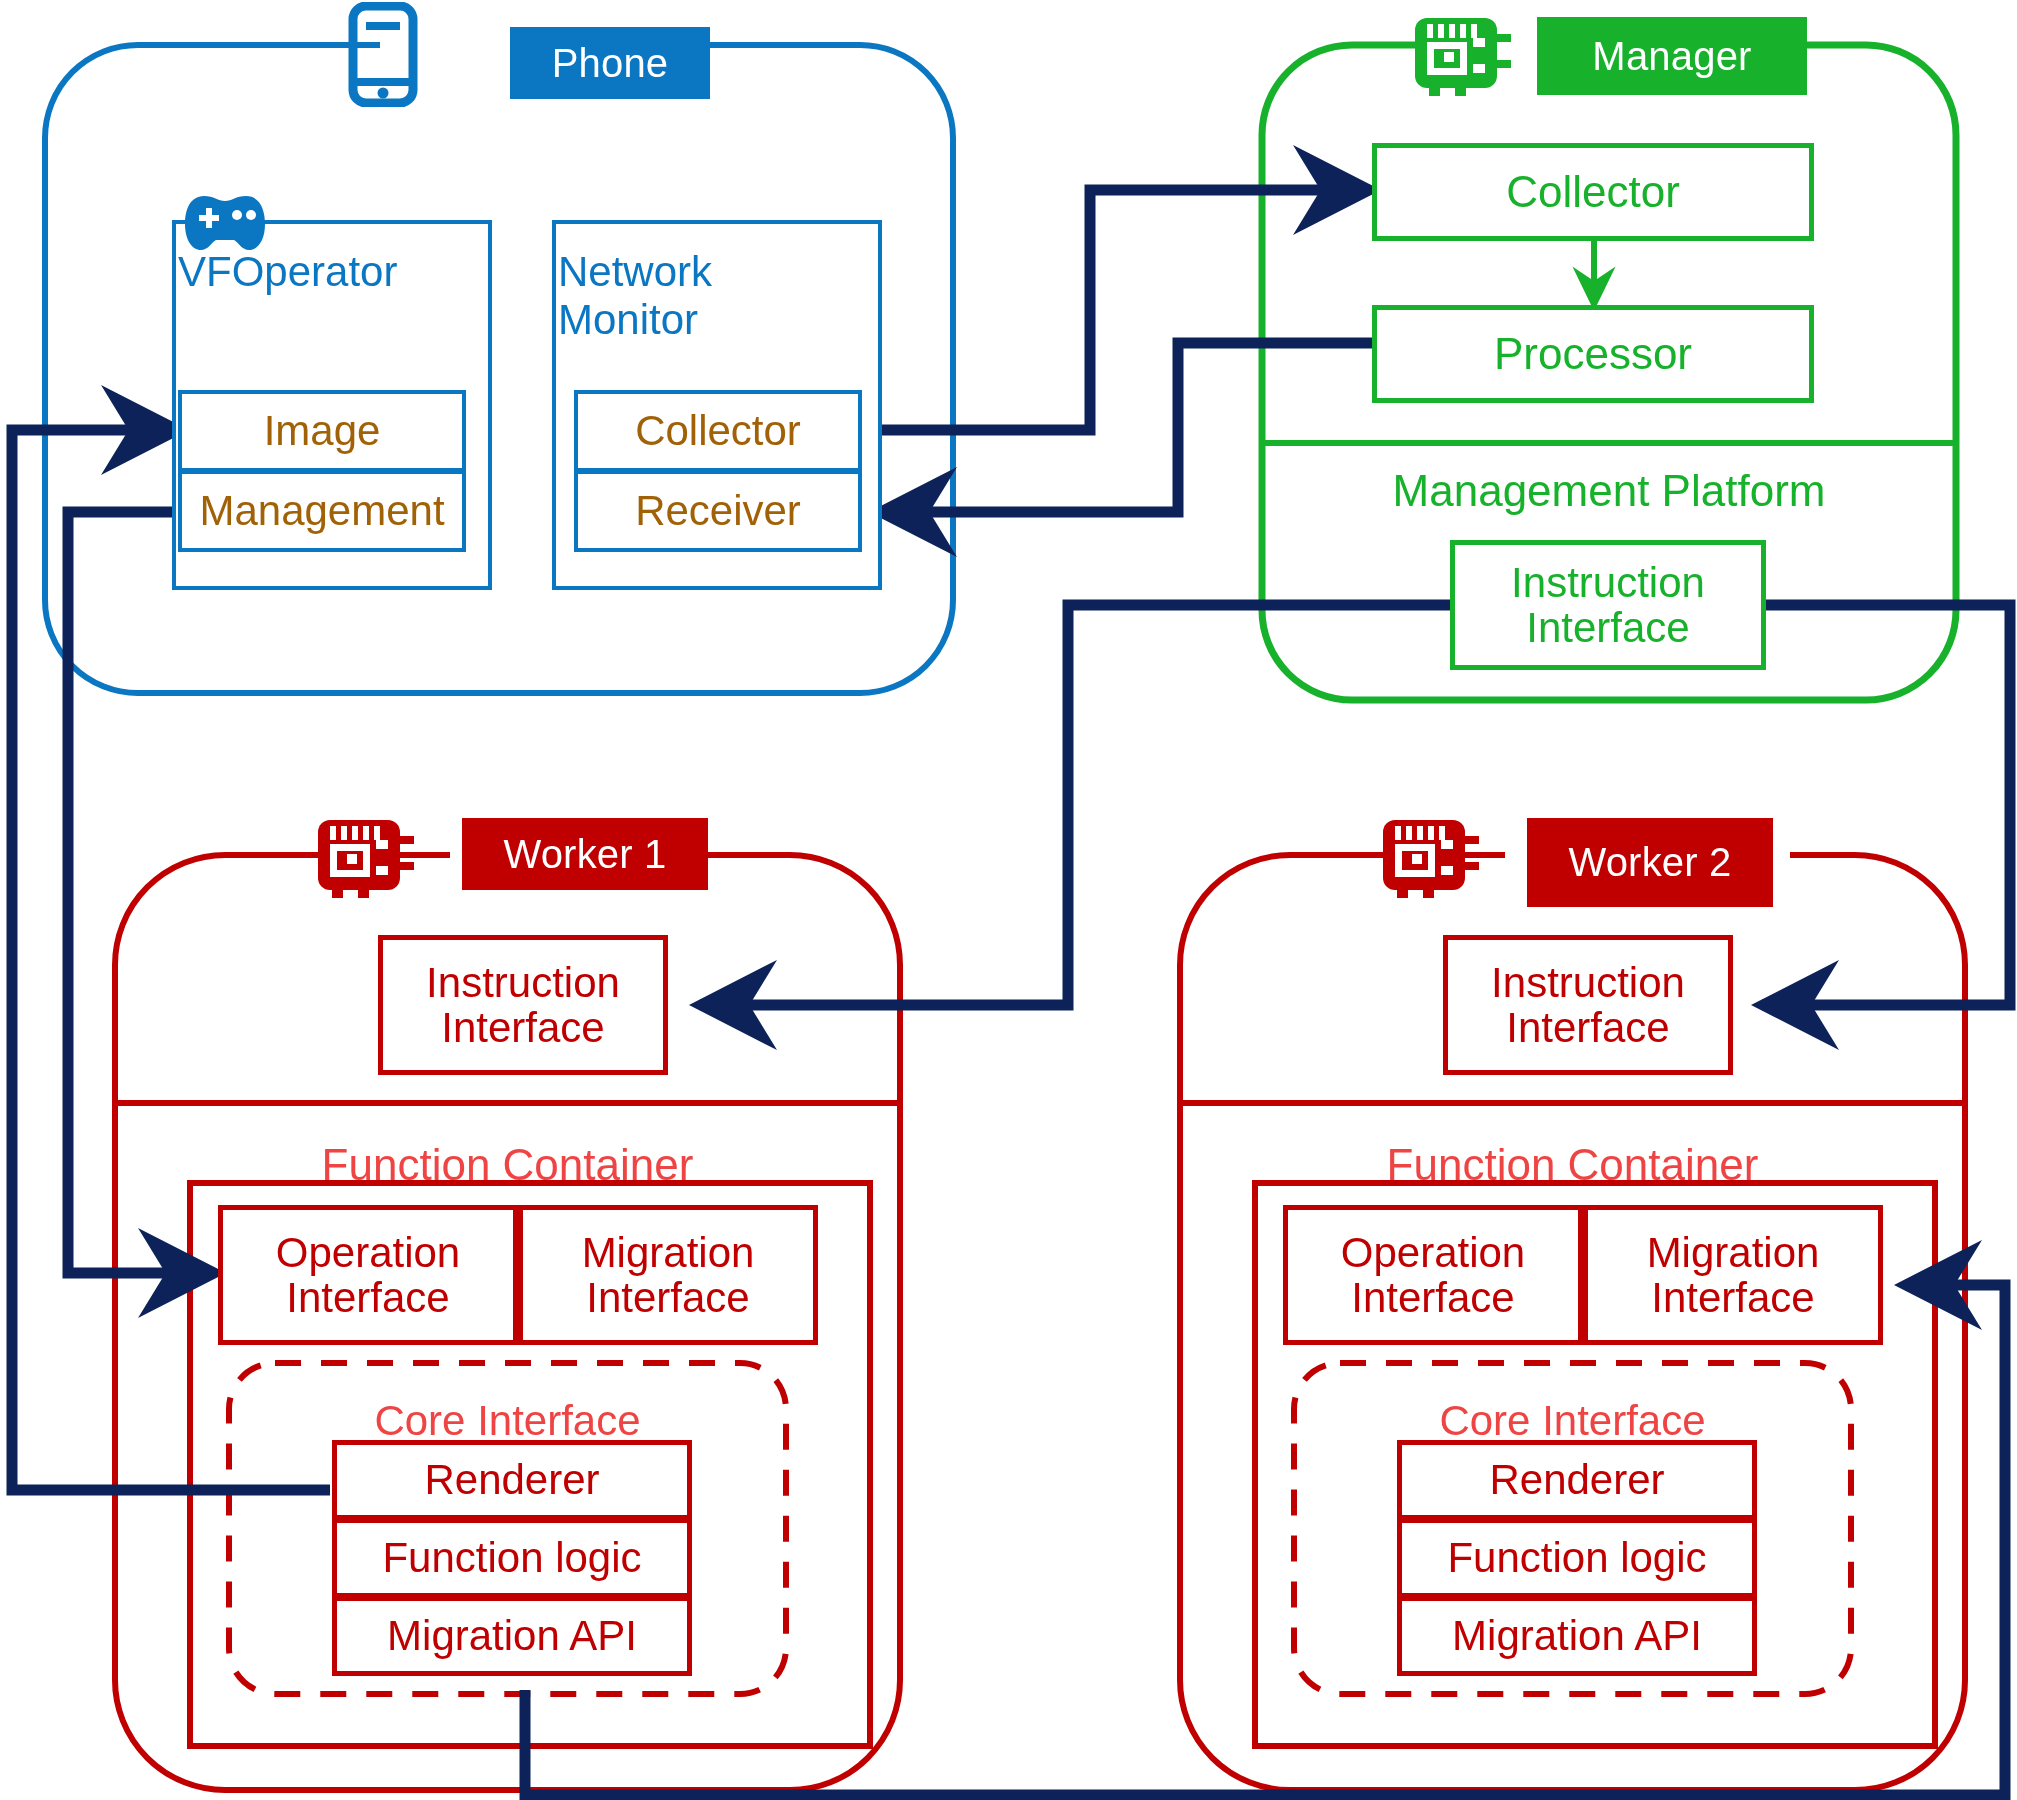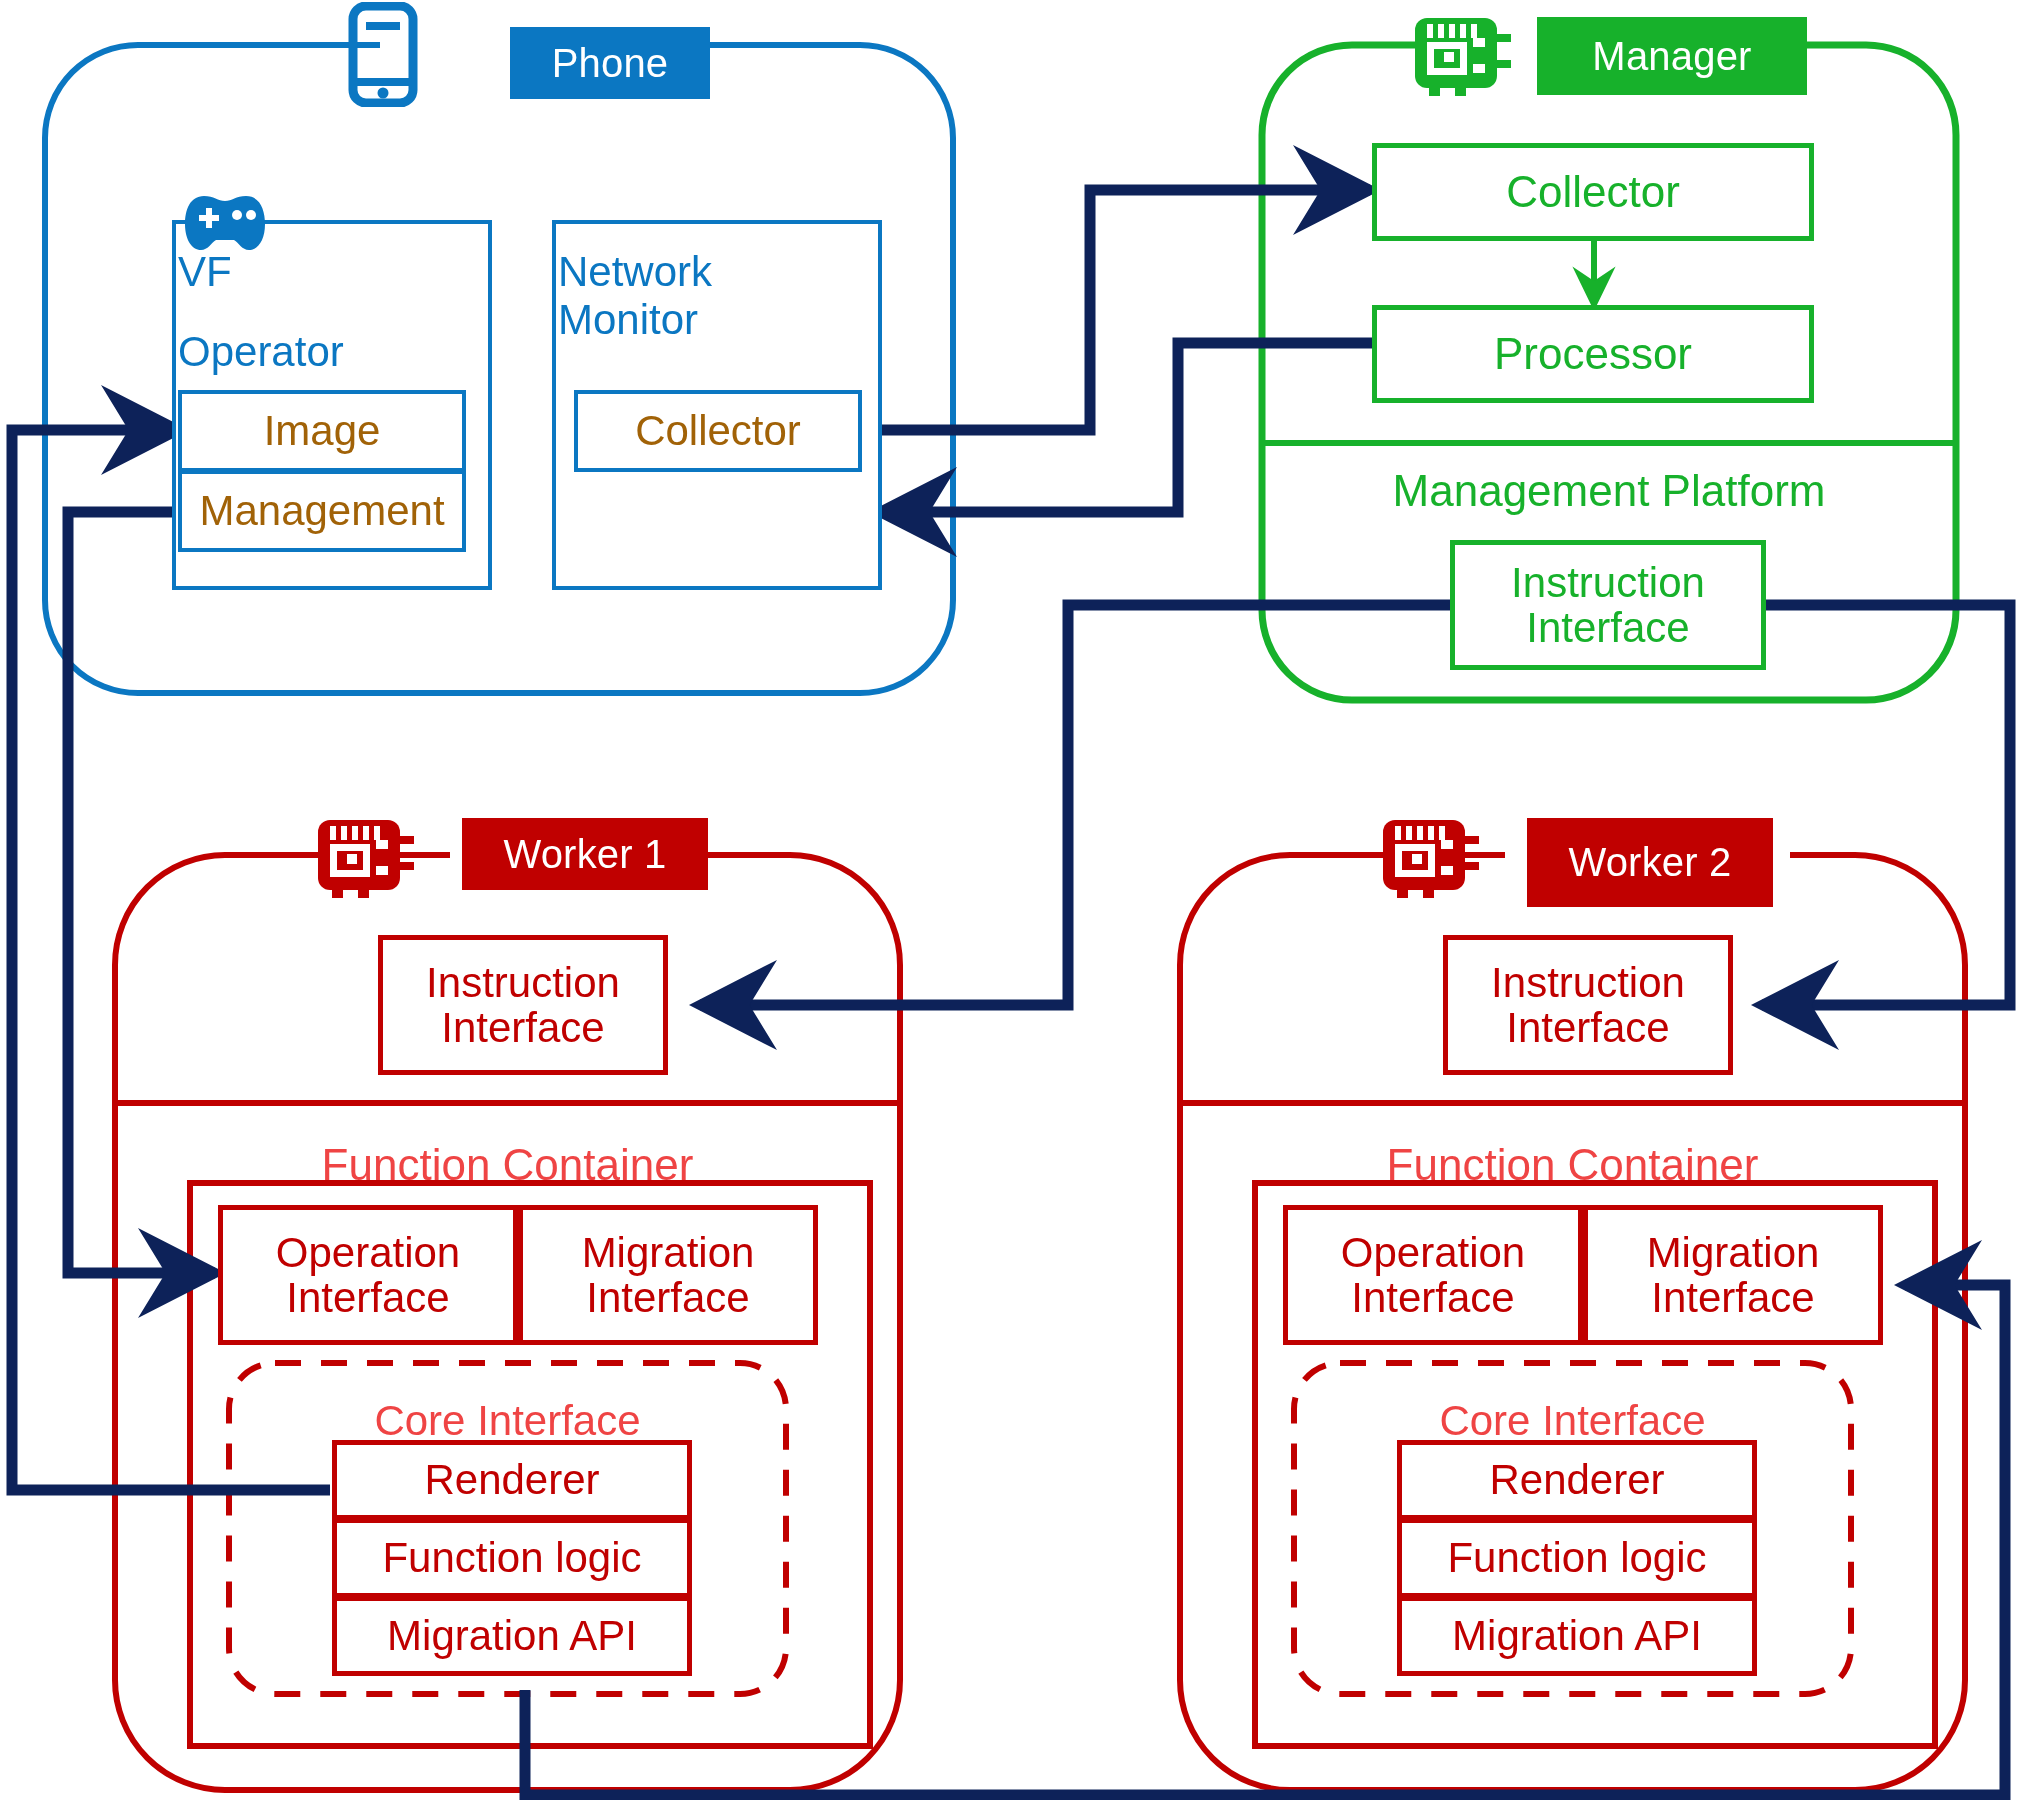--- a/index.html
+++ b/index.html
@@ -94,33 +94,34 @@
   <div class="node bluebox two" style="left:172px;top:220px;width:320px;height:370px;"></div>
   <div class="icon-wrap" style="left:182px;top:182px;width:86px;height:72px;">
     <svg width="86" height="72" viewBox="0 0 86 72">
       <path d="M22 14 C8 14 3 28 3 42 C3 58 10 68 19 68 C26 68 29 61 34 58 L52 58 C57 61 60 68 67 68 C76 68 83 58 83 42 C83 28 78 14 64 14 C54 14 50 19 43 19 C36 19 32 14 22 14 Z" fill="#0b77c2"></path>
       <rect x="17" y="33" width="20" height="6" fill="#fff"></rect>
       <rect x="24" y="26" width="6" height="20" fill="#fff"></rect>
       <circle cx="55" cy="33" r="5" fill="#fff"></circle>
       <circle cx="69" cy="33" r="5" fill="#fff"></circle>
     </svg>
   </div>
-  <div class="lbl t-blue f42 two" style="left:178px;top:248px;width:308px;display:flex;flex-direction:column;align-items:flex-start;gap:32px;">
+  <div class="lbl t-blue f42 two" style="left:178px;top:248px;width:308px;display:flex;flex-direction:row;align-items:flex-end;">
     <span>VF</span>
     <span>Operator</span>
   </div>
   <div class="node bluebox f42" style="left:178px;top:390px;width:288px;height:82px;">Image</div>
   <div class="node bluebox f42" style="left:178px;top:470px;width:288px;height:82px;">Management</div>
 
   <div class="node bluebox" style="left:552px;top:220px;width:330px;height:370px;"></div>
   <div class="lbl t-blue f42" style="left:558px;top:248px;width:318px;display:flex;flex-direction:column;">
     <span>Network</span>
     <span>Monitor</span>
   </div>
   <div class="node bluebox f42" style="left:574px;top:390px;width:288px;height:82px;">Collector</div>
+  <div class="node bluebox f42" style="left:574px;top:470px;width:288px;height:82px;">Receiver</div>
 
   <div class="icon-wrap" style="left:1407px;top:8px;width:108px;height:92px;">
     <svg width="108" height="92" viewBox="0 0 108 92">
       <rect x="8" y="10" width="82" height="70" rx="12" ry="12" fill="#17b12b"></rect>
       <g fill="#fff">
         <rect x="20" y="16" width="6" height="14"></rect>
           <rect x="31" y="16" width="6" height="14"></rect>
         <rect x="42" y="16" width="6" height="14"></rect>
           <rect x="53" y="16" width="6" height="14"></rect>
         <rect x="64" y="16" width="6" height="14"></rect>

